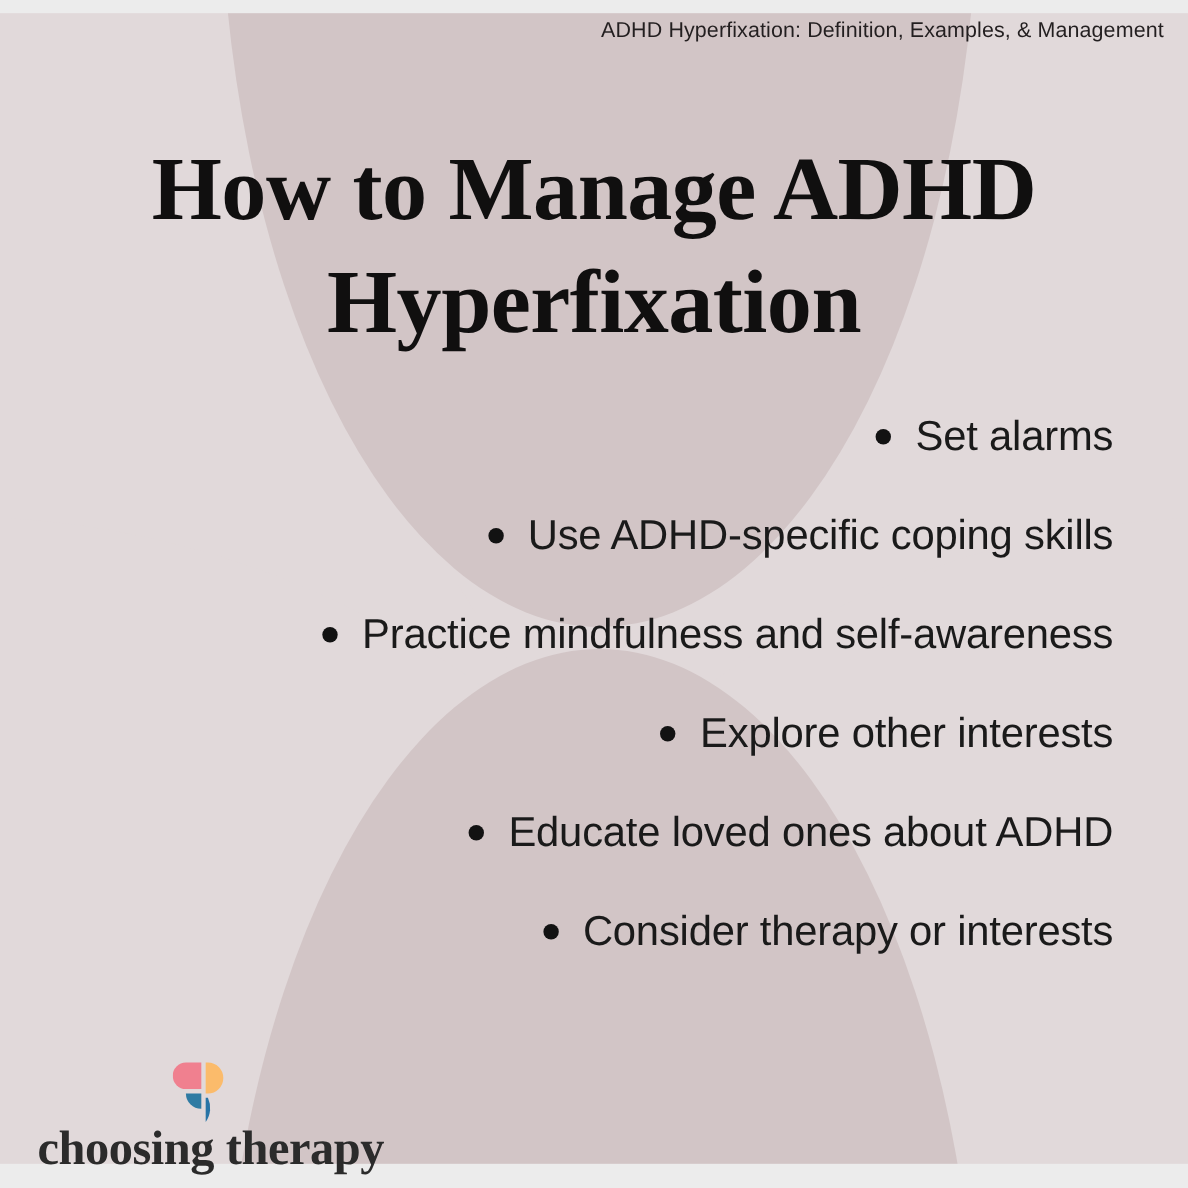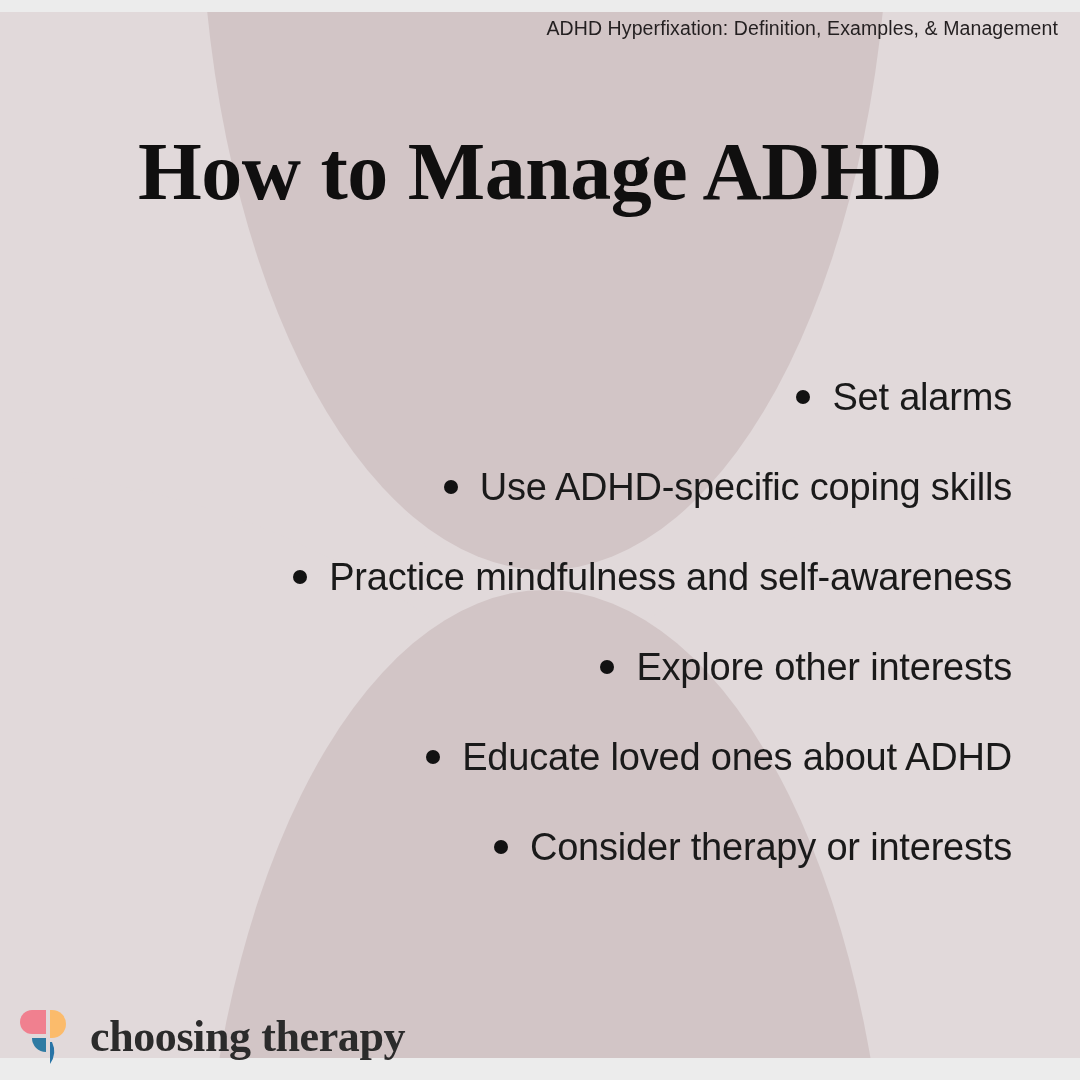--- a/index.html
+++ b/index.html
@@ -111,20 +111,21 @@
   }
 
   
   .logo {
     position: absolute;
     left: 20px;
     bottom: 14px;
     z-index: 4;
     display: flex;
     align-items: center;
+    flex-direction: column;
   }
 
   .logo-mark {
     position: relative;
     width: 56px;
     height: 58px;
     flex: 0 0 auto;
   }
 
   .logo-mark svg { display: block; }
@@ -162,20 +163,21 @@
   </svg>
 
   <div class="header-bar">
     <div class="header-title">ADHD Hyperfixation: Definition, Examples, &amp; Management</div>
   </div>
 
   <div class="title-block">
     <h1 class="main-title">
       <span>How to Manage ADHD</span>
       <br>
+      <span>Hyperfixation</span>
     </h1>
   </div>
 
   <ul class="bullet-list">
     <li class="bullet-item">
       <span class="bullet-dot"></span>
       <span class="bullet-text">Set alarms</span>
     </li>
     <li class="bullet-item">
       <span class="bullet-dot"></span>

